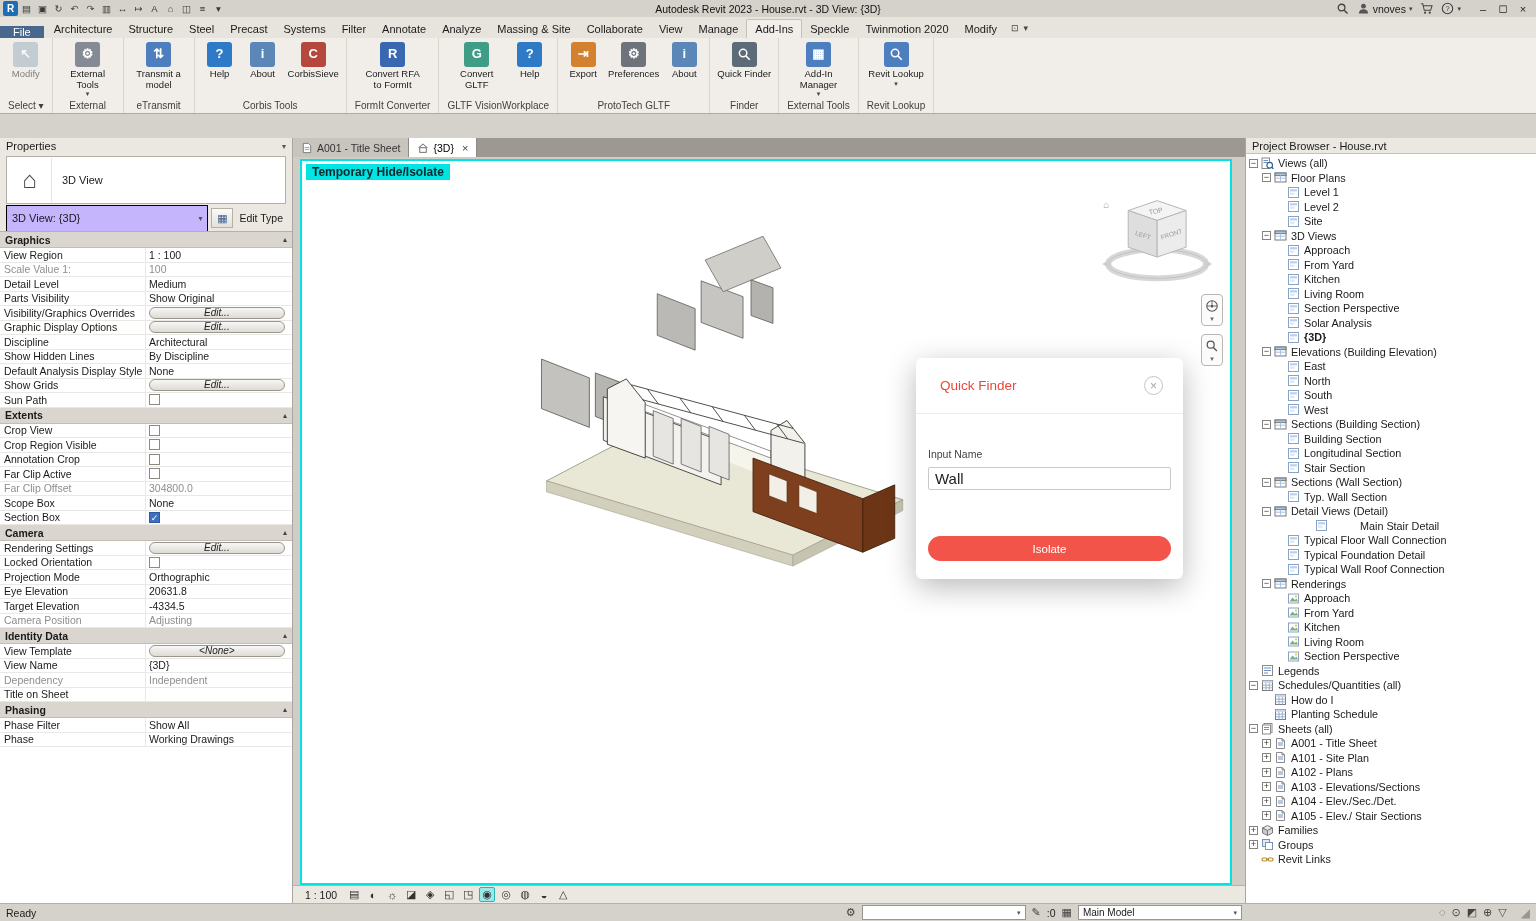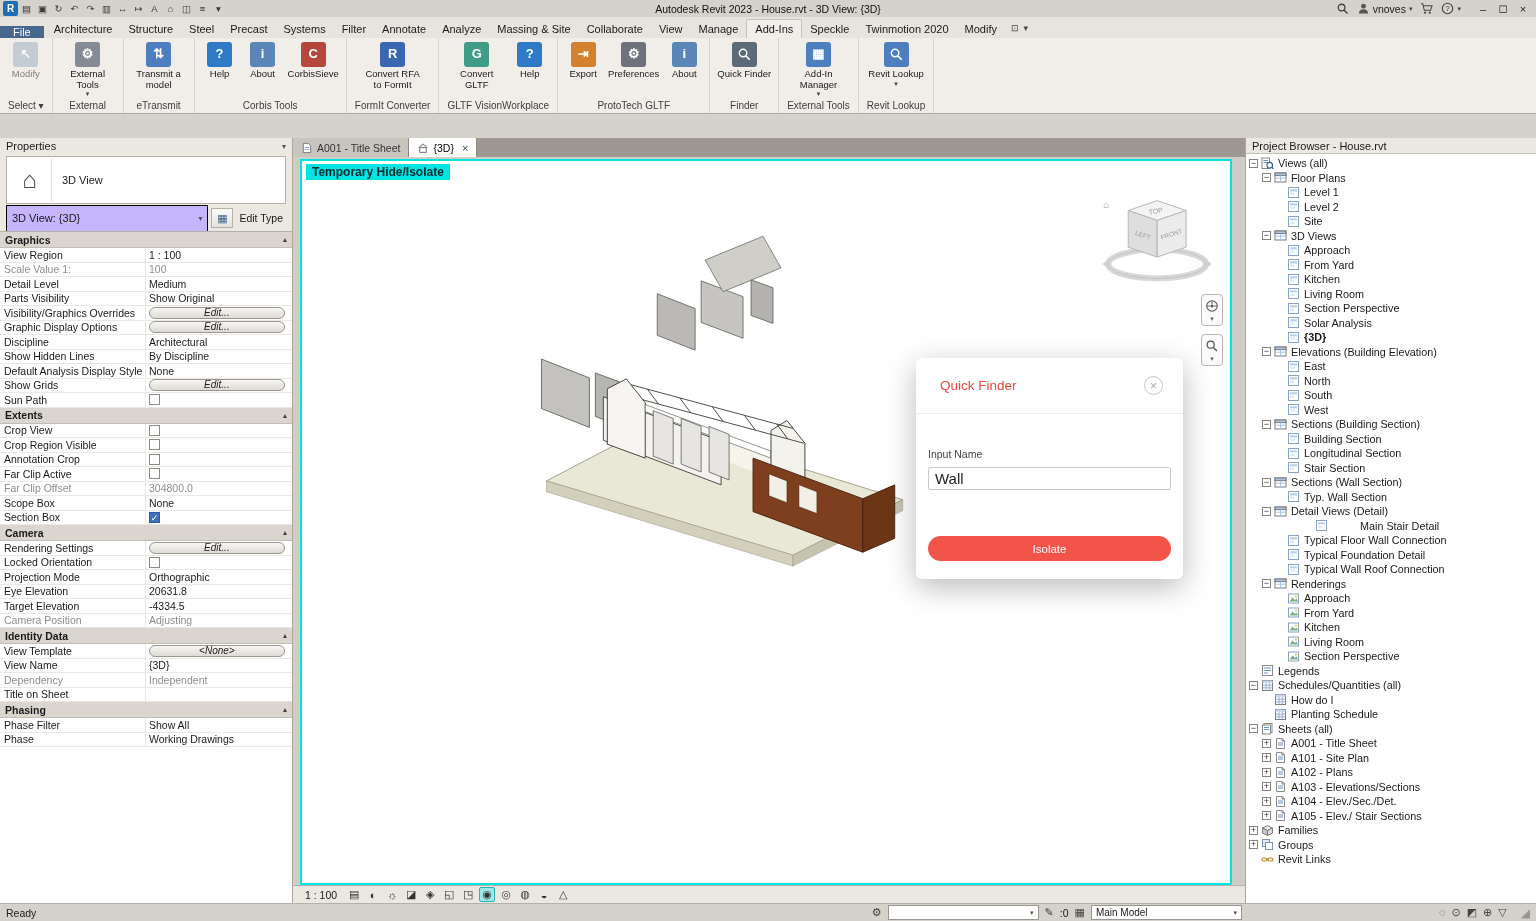--- a/index.html
+++ b/index.html
@@ -94,21 +94,21 @@
   .trow{display:flex;align-items:center;height:14.5px;font-size:10.8px;white-space:nowrap;}
   .texp{width:9px;height:9px;border:1px solid #848480;background:#fff;font-size:9px;line-height:7px;text-align:center;margin-right:3px;flex:none;color:#333;}
   .texp.none{border:none;}
   .ticon{width:13px;height:13px;margin-right:4px;flex:none;}
   .ticon svg{width:13px;height:13px;display:block;}
   .tlab{overflow:hidden;text-overflow:ellipsis;}
   .tlab.bold{font-weight:bold;}
   
   .statusbar{height:18px;background:#d5d2cb;border-top:1px solid #b5b1a9;display:flex;align-items:center;padding:0 6px;font-size:10.5px;flex:none;}
   .sb-right{margin-left:auto;display:flex;align-items:center;gap:6px;}
-  .sb-select{width:151px;height:15px;background:#fff;border:1px solid #9b978f;display:flex;align-items:center;font-size:10px;padding:0 4px;}
+  .sb-select{width:164px;height:15px;background:#fff;border:1px solid #9b978f;display:flex;align-items:center;font-size:10px;padding:0 4px;}
   .sb-select .dd{margin-left:auto;font-size:7px;color:#555;}
   .sbi{font-size:11px;color:#444;}
   .sb-gap{width:185px;}
   .grip{color:#9a968e;font-size:12px;margin-left:8px;}
 </style>
 </head>
 <body>
 
 <div class="app">
 

